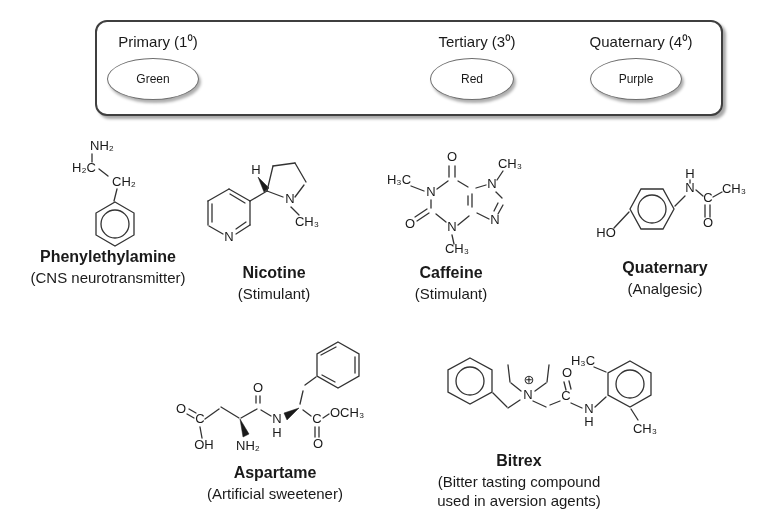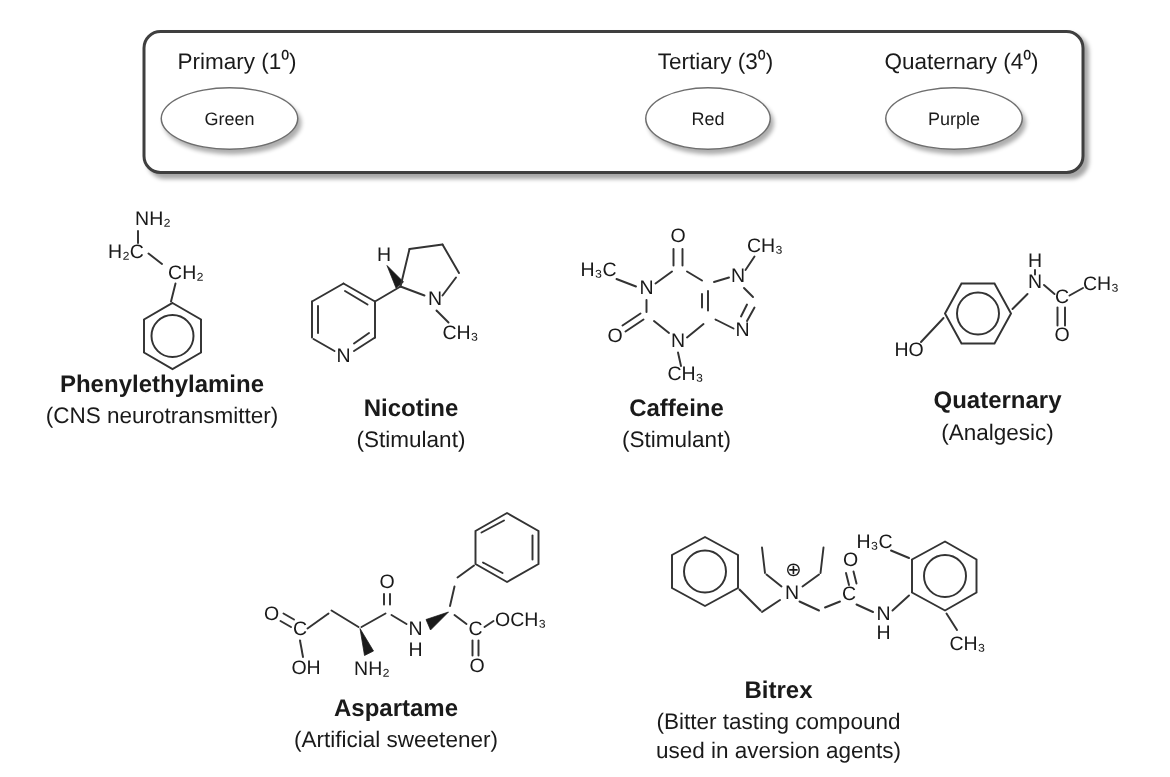--- a/index.html
+++ b/index.html
@@ -252,21 +252,21 @@
   <div class="mol-desc">(Stimulant)</div>
 </div>
 <div class="mol-label" style="left:371px; top:264px; width:160px">
   <div class="mol-name">Caffeine</div>
   <div class="mol-desc">(Stimulant)</div>
 </div>
 <div class="mol-label" style="left:585px; top:259px; width:160px">
   <div class="mol-name">Quaternary</div>
   <div class="mol-desc">(Analgesic)</div>
 </div>
-<div class="mol-label" style="left:164px; top:464px; width:200px">
+<div class="mol-label" style="left:175px; top:464px; width:200px">
   <div class="mol-name">Aspartame</div>
   <div class="mol-desc">(Artificial sweetener)</div>
 </div>
 <div class="mol-label" style="left:404px; top:452px; width:230px">
   <div class="mol-name">Bitrex</div>
   <div class="mol-desc">(Bitter tasting compound
 used in aversion agents)</div>
 </div>
 
 </body></html>

